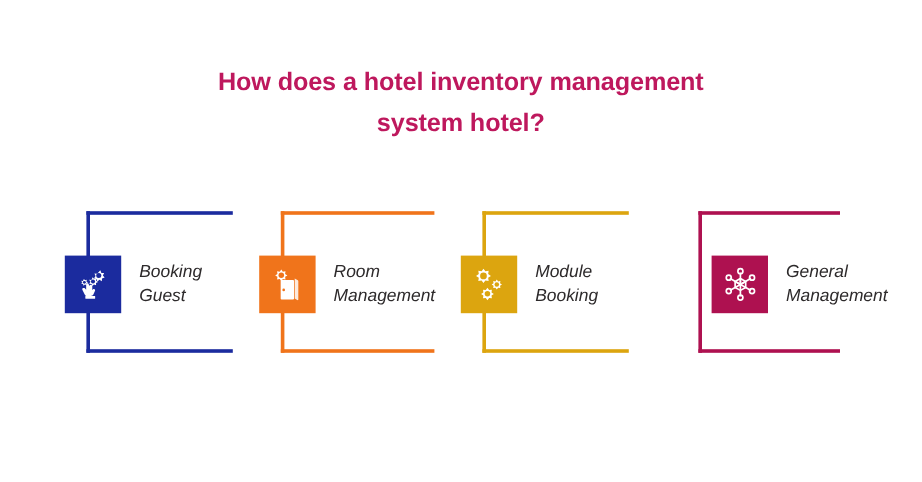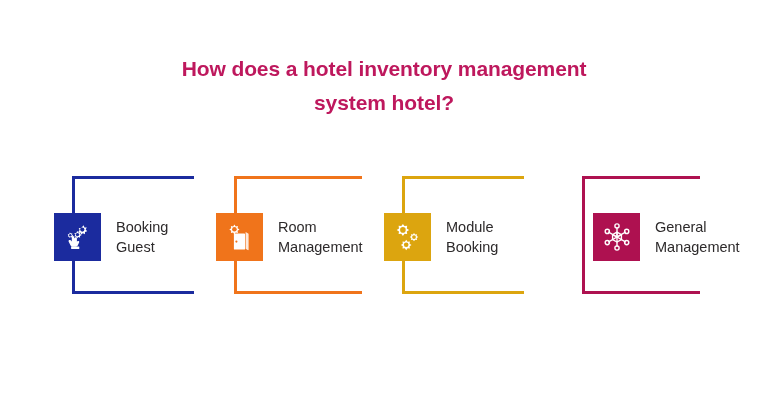--- a/index.html
+++ b/index.html
@@ -93,21 +93,21 @@
     justify-content: center;
   }
   .icon-box svg { display: block; }
   .pillar-label {
     margin-left: 15px;
     font-size: 14.5px;
     line-height: 20.5px;
     color: #2d2a2b;
     white-space: nowrap;
   }
-  .pillar-label .lbl-line { display: block; }
+  .pillar-label .lbl-line { display: block; font-style: italic; }
 </style>
 </head>
 <body>
 
 <div id="slide">
 
   <div id="title-block">
     <div class="title-line">How does a hotel inventory management</div>
     <div class="title-line">system hotel?</div>
   </div>

